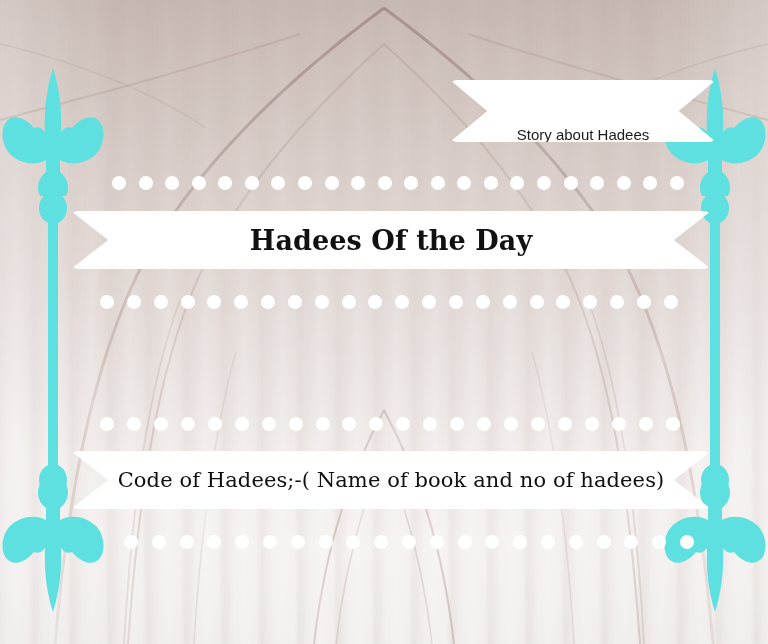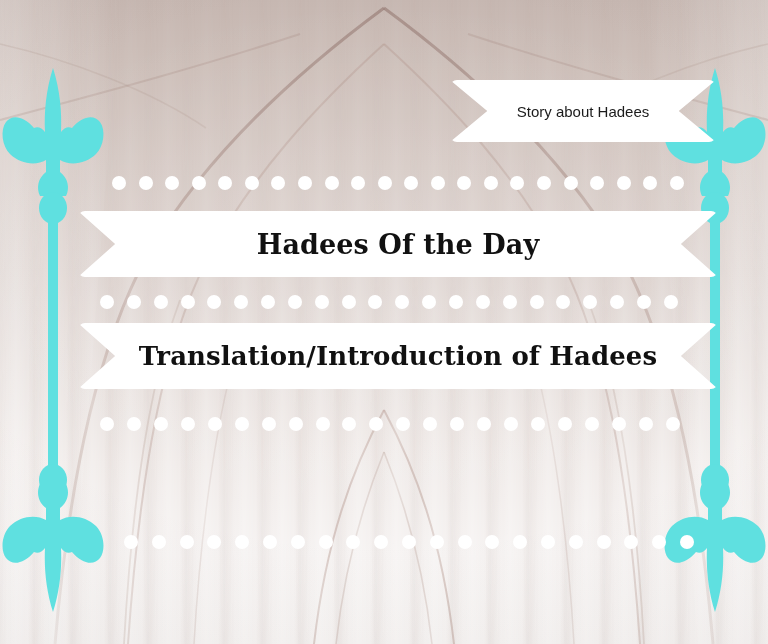--- a/index.html
+++ b/index.html
@@ -99,27 +99,27 @@
     top: 80px;
     height: 62px;
   }
   .banner.small .banner-text {
     font-family: "Liberation Sans", sans-serif;
     font-size: 15px;
     font-weight: 400;
     color: #1b1b1b;
   }
   #banner-topic { left: 76px;  width: 272px; -webkit-clip-path: polygon(0% 0%,100% 0%,100% 0%,86% 50%,100% 100%,100% 100%,0% 100%,14% 50%); clip-path: polygon(0% 0%,100% 0%,100% 0%,86% 50%,100% 100%,100% 100%,0% 100%,14% 50%); }
-  #banner-story { left: 450px; width: 266px; -webkit-clip-path: polygon(0% 0%,100% 0%,100% 0%,86% 50%,100% 100%,100% 100%,0% 100%,14% 50%); clip-path: polygon(0% 0%,100% 0%,100% 0%,86% 50%,100% 100%,100% 100%,0% 100%,14% 50%); }
+  #banner-story { left: 450px; width: 266px; -webkit-clip-path: polygon(0% 0%,100% 0%,100% 0%,86% 50%,100% 100%,100% 100%,0% 100%,14% 50%); clip-path: polygon(0% 0%,100% 0%,100% 0%,86% 50%,100% 100%,100% 100%,0% 100%,14% 50%); align-items: flex-end; }
 
   
   .banner.wide {
-    left: 78px;
+    left: 71px;
     width: 640px;
-    height: 66px;
+    height: 58px;
     -webkit-clip-path: polygon(0% 0%,100% 0%,100% 0%,94.2% 50%,100% 100%,100% 100%,0% 100%,5.8% 50%);
             clip-path: polygon(0% 0%,100% 0%,100% 0%,94.2% 50%,100% 100%,100% 100%,0% 100%,5.8% 50%);
   }
   .banner.wide .banner-text {
     font-family: "DejaVu Serif", "Liberation Serif", serif;
     font-weight: 700;
     letter-spacing: 0.1px;
   }
   #banner-title       { top: 211px; }
   #banner-translation { top: 323px; }
@@ -300,23 +300,20 @@
       <span class="dot" style="background: rgb(255, 255, 255);"></span>
       <span class="dot" style="background: rgb(255, 255, 255);"></span>
       <span class="dot" style="background: rgb(255, 255, 255);"></span>
       <span class="dot" style="background: rgb(255, 255, 255);"></span>
       <span class="dot" style="background: rgb(255, 255, 255);"></span>
       <span class="dot" style="background: rgb(255, 255, 255);"></span>
       <span class="dot" style="background: rgb(255, 255, 255);"></span>
       <span class="dot" style="background: rgb(255, 255, 255);"></span>
     </div>
 
-  <div class="banner wide" id="banner-translation">
-    <span class="banner-text">Translation/Introduction of Hadees</span>
-  </div>
 
   <div class="dot-row" id="dots-3">
       <span class="dot" style="background: rgb(255, 255, 255);"></span>
       <span class="dot" style="background: rgb(255, 255, 255);"></span>
       <span class="dot" style="background: rgb(255, 255, 255);"></span>
       <span class="dot" style="background: rgb(255, 255, 255);"></span>
       <span class="dot" style="background: rgb(255, 255, 255);"></span>
       <span class="dot" style="background: rgb(255, 255, 255);"></span>
       <span class="dot" style="background: rgb(255, 255, 255);"></span>
       <span class="dot" style="background: rgb(255, 255, 255);"></span>
@@ -329,20 +326,23 @@
       <span class="dot" style="background: rgb(255, 255, 255);"></span>
       <span class="dot" style="background: rgb(255, 255, 255);"></span>
       <span class="dot" style="background: rgb(255, 255, 255);"></span>
       <span class="dot" style="background: rgb(255, 255, 255);"></span>
       <span class="dot" style="background: rgb(255, 255, 255);"></span>
       <span class="dot" style="background: rgb(255, 255, 255);"></span>
       <span class="dot" style="background: rgb(255, 255, 255);"></span>
       <span class="dot" style="background: rgb(255, 255, 255);"></span>
     </div>
 
+  <div class="banner wide" id="banner-code">
+    <span class="banner-text">Code of Hadees;-(  Name of book and no of hadees)</span>
+  </div>
 
   <div class="dot-row" id="dots-4">
       <span class="dot" style="background: rgb(255, 255, 255);"></span>
       <span class="dot" style="background: rgb(255, 255, 255);"></span>
       <span class="dot" style="background: rgb(255, 255, 255);"></span>
       <span class="dot" style="background: rgb(255, 255, 255);"></span>
       <span class="dot" style="background: rgb(255, 255, 255);"></span>
       <span class="dot" style="background: rgb(255, 255, 255);"></span>
       <span class="dot" style="background: rgb(255, 255, 255);"></span>
       <span class="dot" style="background: rgb(255, 255, 255);"></span>

